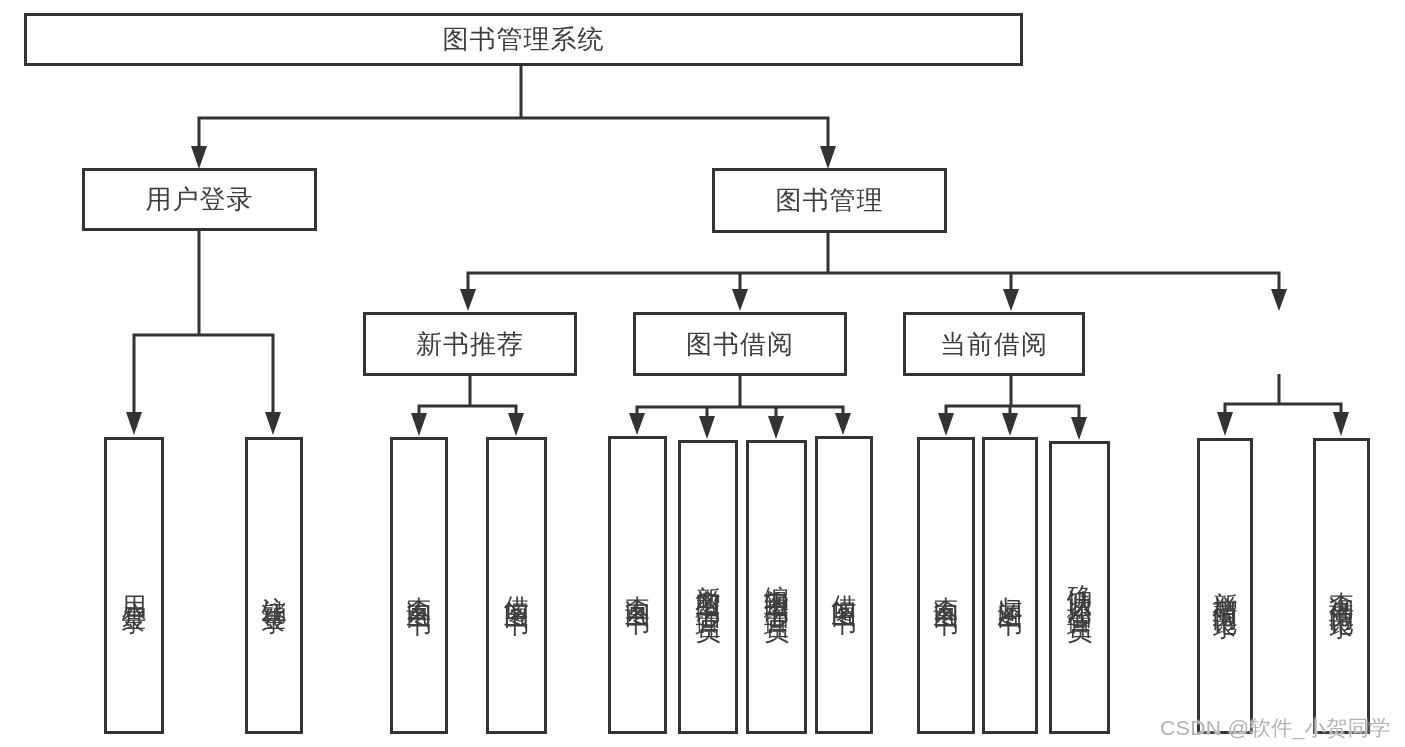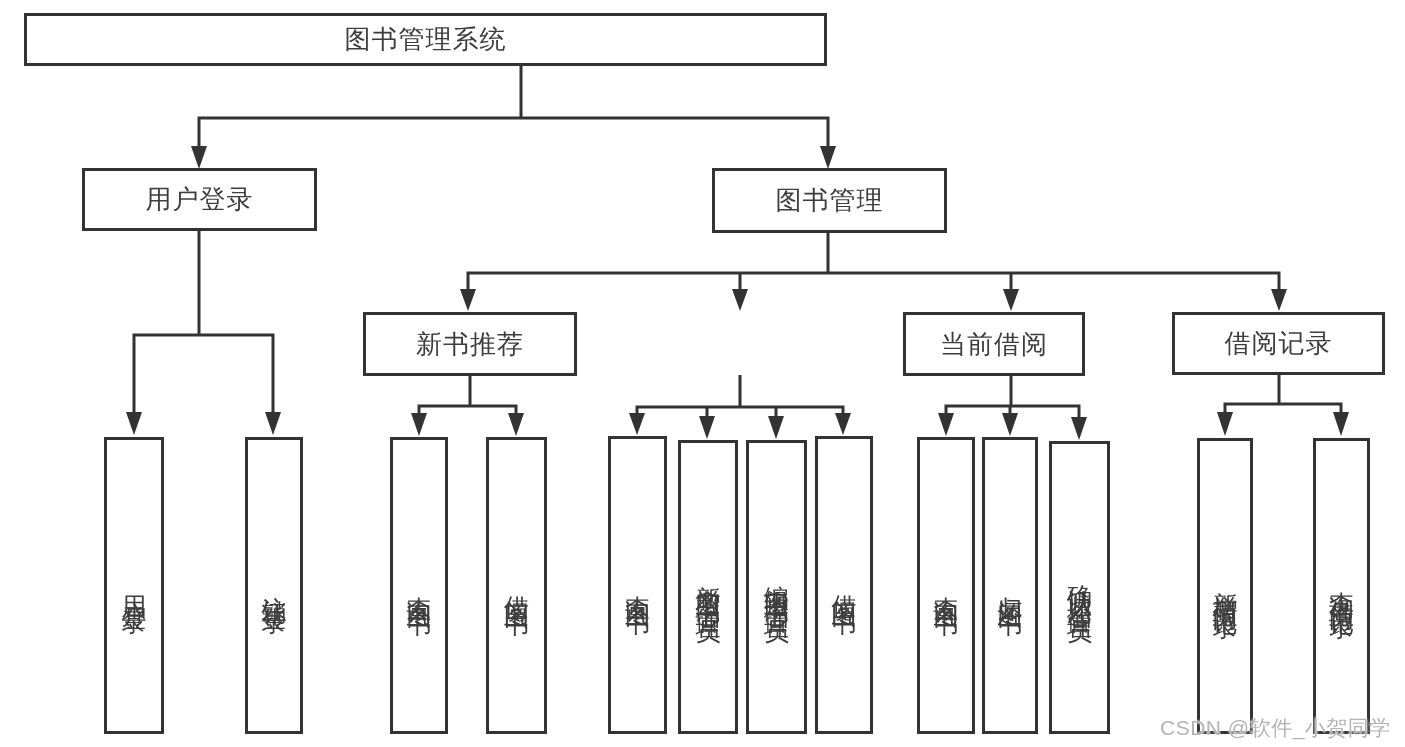--- a/index.html
+++ b/index.html
@@ -63,28 +63,28 @@
       <polygon points="768,416 784,416 776,439"></polygon>
       <polygon points="835,413 851,413 843,435"></polygon>
       <polygon points="938,413 954,413 946,436"></polygon>
       <polygon points="1002,413 1018,413 1010,436"></polygon>
       <polygon points="1071,417 1087,417 1079,440"></polygon>
       <polygon points="1217,412 1233,412 1225,436"></polygon>
       <polygon points="1333,412 1349,412 1341,436"></polygon>
     </g>
   </svg>
 
-  <div class="box" style="left:24px;top:13px;width:803px;height:53px">图书管理系统</div>
+  <div class="box" style="left:24px;top:13px;width:999px;height:53px">图书管理系统</div>
 
   <div class="box" style="left:82px;top:168px;width:235px;height:63px">用户登录</div>
   <div class="box" style="left:363px;top:312px;width:214px;height:64px">新书推荐</div>
 
   <div class="box" style="left:712px;top:168px;width:235px;height:65px">图书管理</div>
+  <div class="box" style="left:633px;top:312px;width:214px;height:64px">图书借阅</div>
   <div class="box" style="left:903px;top:312px;width:182px;height:64px">当前借阅</div>
-  <div class="box" style="left:1172px;top:312px;width:213px;height:63px">借阅记录</div>
 
   <div class="box leaf" style="left:104px;top:437px;width:60px;height:297px">用户登录</div>
   <div class="box leaf" style="left:245px;top:437px;width:58px;height:297px">注销登录</div>
 
   <div class="box leaf" style="left:390px;top:437px;width:58px;height:297px">查询图书</div>
   <div class="box leaf" style="left:486px;top:437px;width:61px;height:297px">借阅图书</div>
 
   <div class="box leaf" style="left:608px;top:436px;width:59px;height:298px">查询图书</div>
   <div class="box leaf" style="left:678px;top:440px;width:60px;height:294px">新增图书（管理员）</div>
   <div class="box leaf" style="left:746px;top:440px;width:61px;height:294px">编辑图书（管理员）</div>

